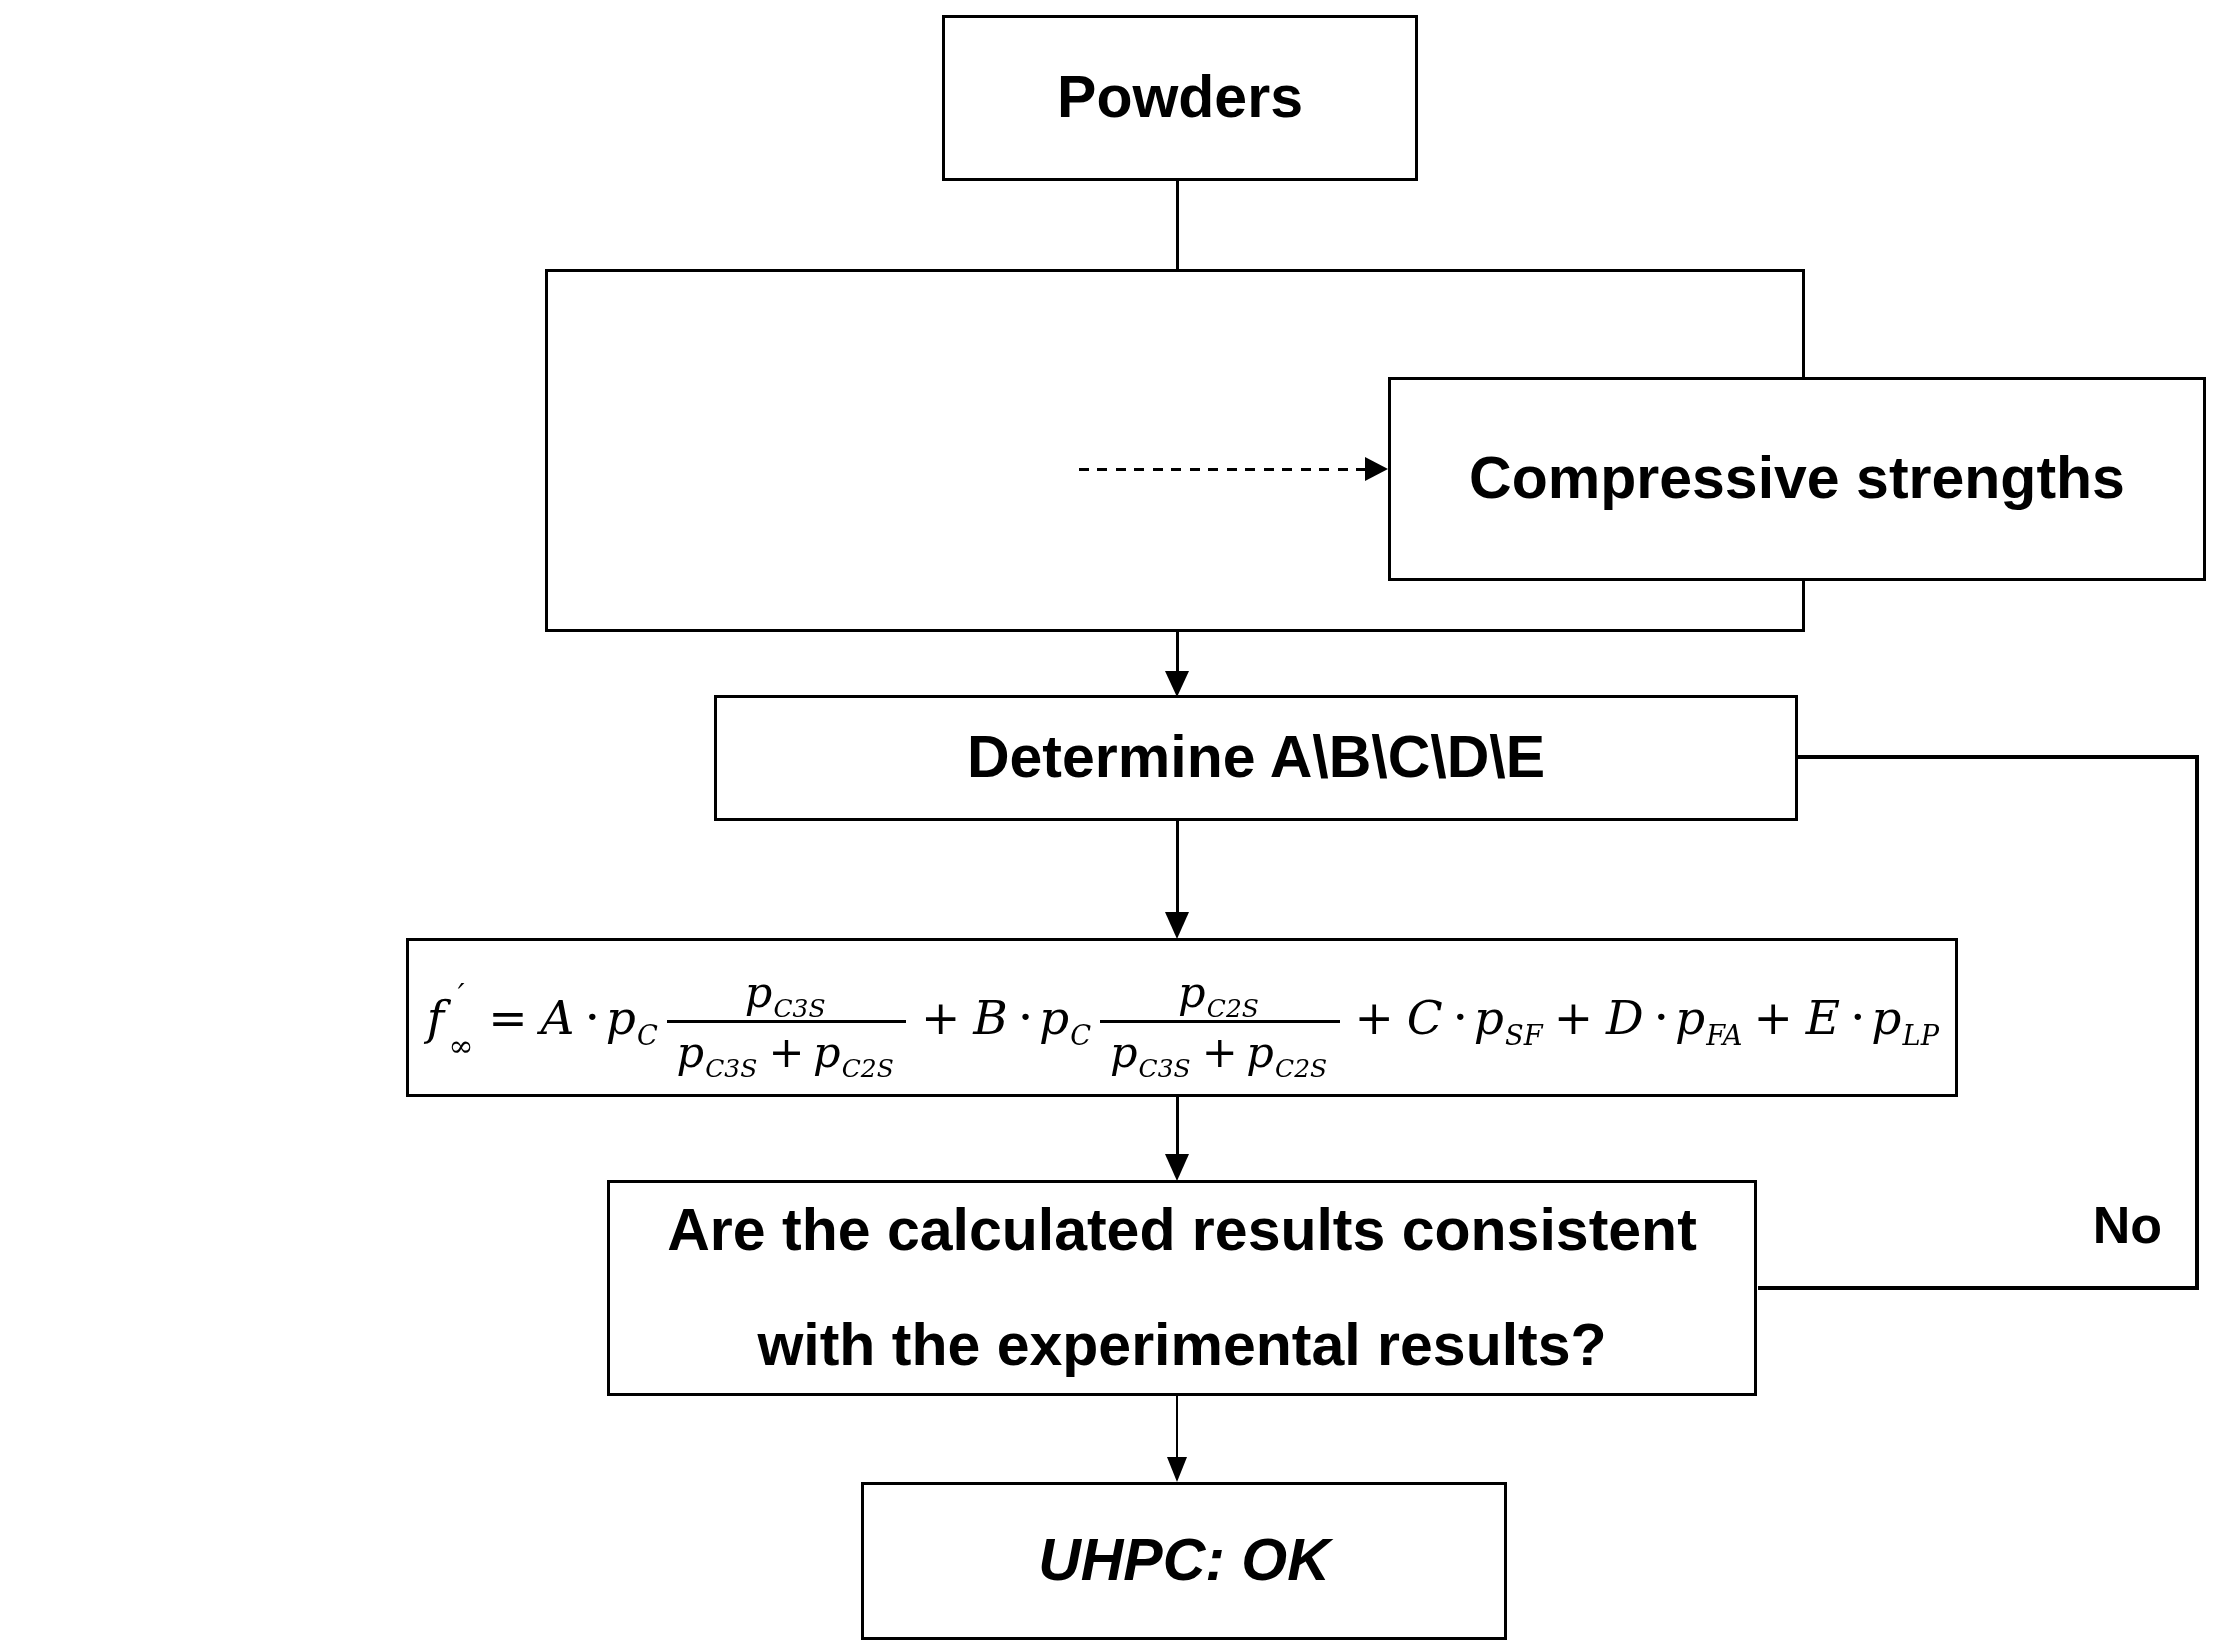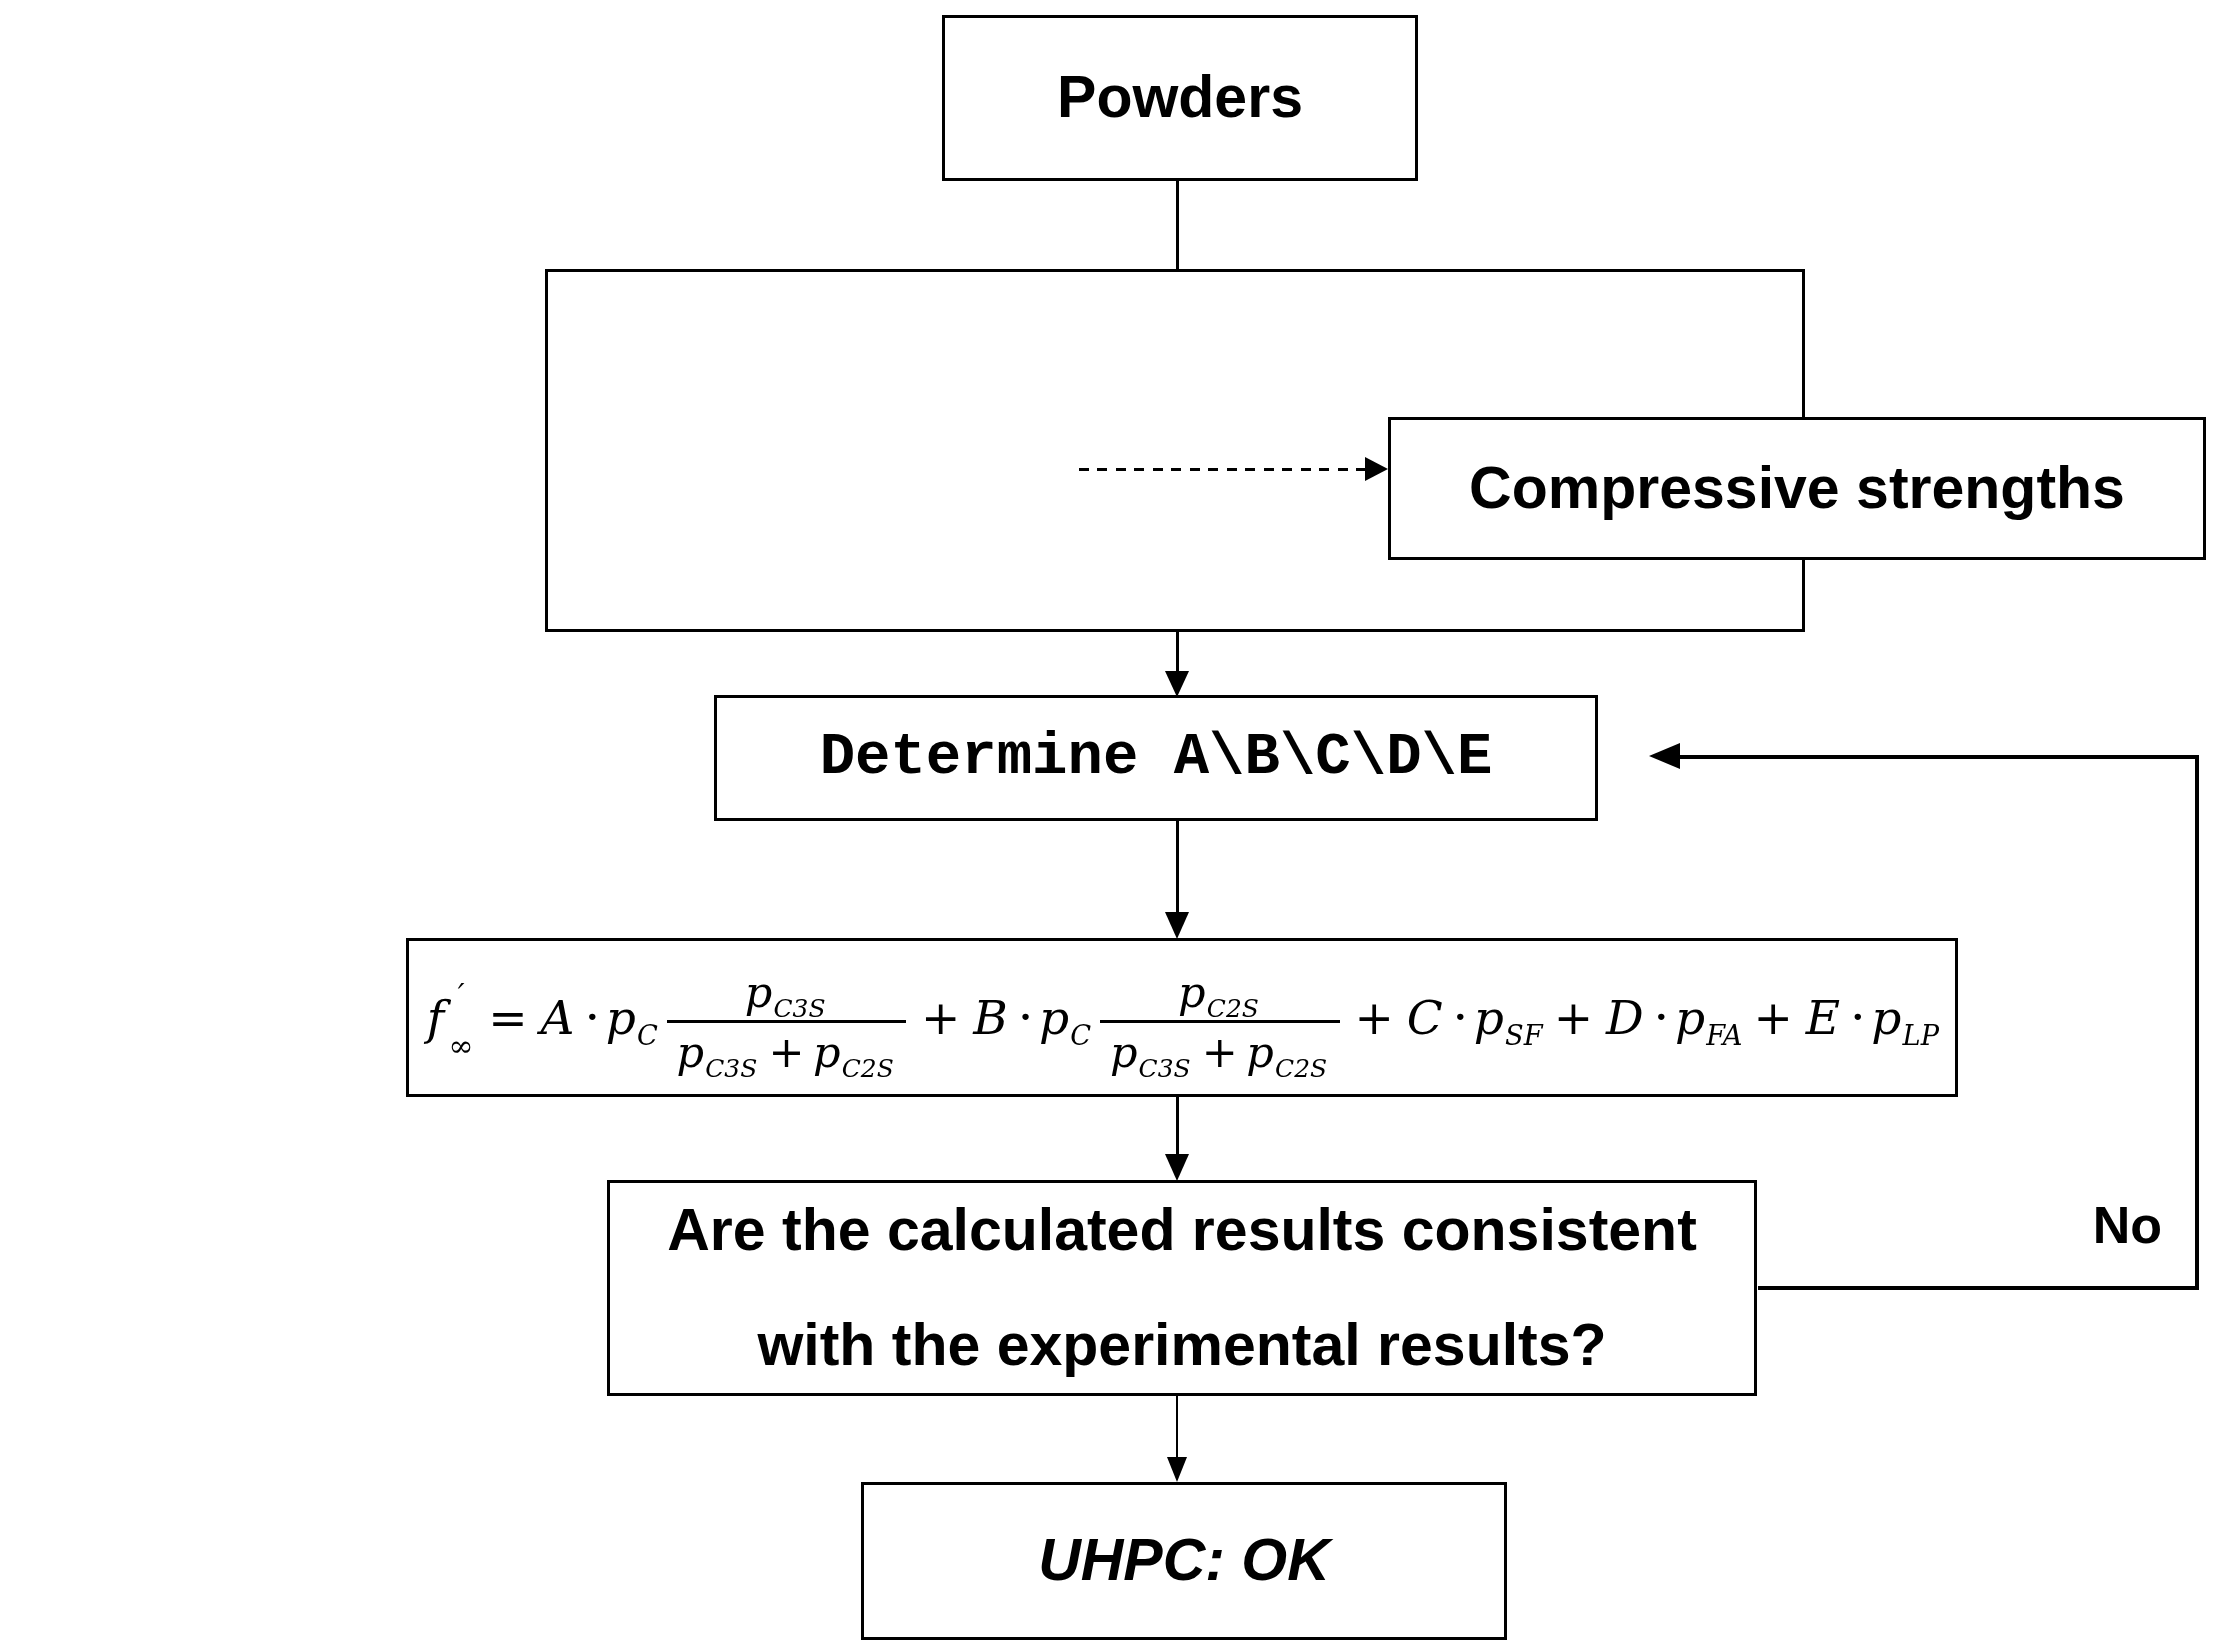--- a/index.html
+++ b/index.html
@@ -30,22 +30,22 @@
   }
   .frame {
     position: absolute;
     box-sizing: border-box;
     border: 3.7px solid #000000;
     background: transparent;
   }
   .box-powders     { left: 942px; top: 15px;   width: 476px;  height: 166px; }
   .group-frame     { left: 545px;  top: 269px;  width: 1260px; height: 363px; }
   .box-choose      { left: 20px;   top: 374px;  width: 1056px; height: 186px; }
-  .box-compressive { left: 1388px; top: 377px;  width: 818px; height: 143px; margin-top: 40px; }
-  .box-determine   { left: 714px; top: 695px; width: 884px; height: 126px; font-family: Liberation Mono, monospace; }
+  .box-compressive { left: 1388px; top: 377px;  width: 818px; height: 204px; }
+  .box-determine   { left: 714px; top: 695px; width: 1084px; height: 126px; }
   .box-formula     { left: 406px;  top: 938px; width: 1552px; height: 159px; }
   .box-question    { left: 607px;  top: 1180px; width: 1150px; height: 216px; gap: 29px; }
   .box-uhpc        { left: 861px; top: 1482px; width: 646px; height: 158px; font-style: italic; }
 
   
   .line { position: absolute; background: #000000; }
   .v-powders-group   { left: 1176px; top: 180px;  width: 3.1px; height: 89px; }
   .v-group-determine { left: 1176px; top: 632px; width: 3.1px; height: 41px; }
   .v-det-formula     { left: 1176px; top: 821px; width: 3.1px; height: 92px; }
   .v-formula-quest   { left: 1176px; top: 1097px; width: 3.1px; height: 59px; }

